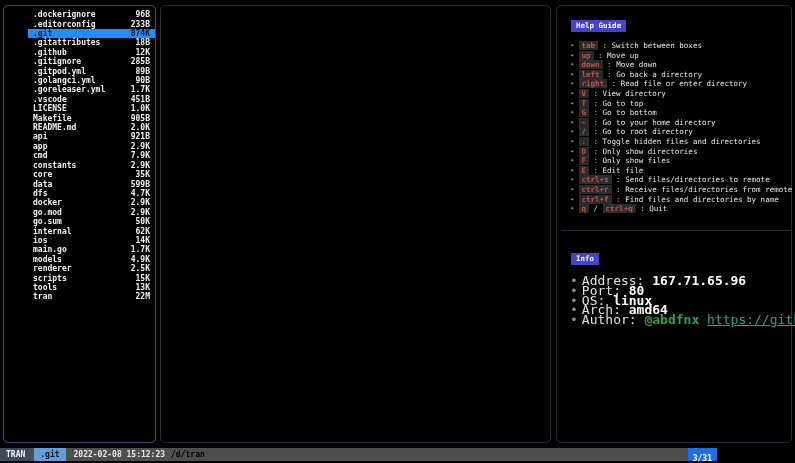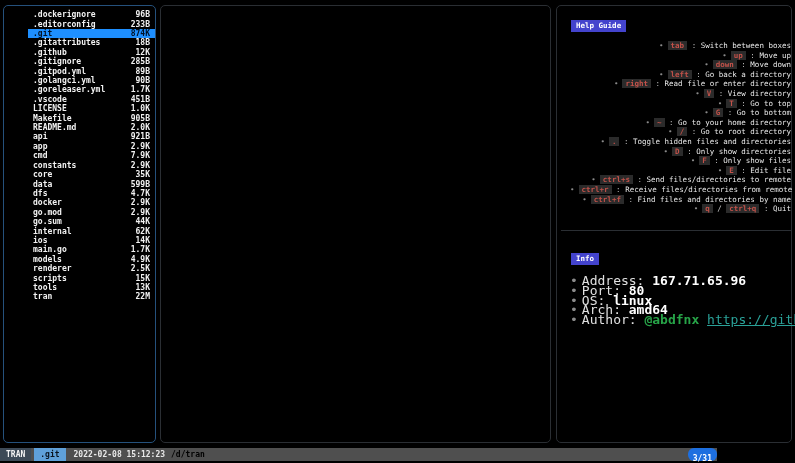--- a/index.html
+++ b/index.html
@@ -28,21 +28,21 @@
   .file-row.selected { background:var(--selection-bg); color:var(--selection-fg); }
 
   
   .section-label {
     display:inline-block; background:var(--accent-label-bg); color:#fff;
     font-size:7.5px; font-weight:bold; padding:2px 5px; line-height:1;text-align:center;
   }
   #help-label { margin:14px 0 0 14px; }
   #help-list  { margin-top:9px; padding-left:13px; }
   .help-line {
-    font-size:7.5px; line-height:9.6px; white-space:nowrap; color:#e6e6e6;text-align:right;
+    font-size:7.5px; line-height:9.6px; white-space:nowrap; color:#e6e6e6;
   }
   .bullet { color:#8a8a8a; margin-right:4px; }
   .key-chip {
     background:var(--key-bg); color:var(--key-fg); font-weight:bold; padding:0 3px;
   }
   .ksep { color:#cccccc; }
   .dsep { color:#bbbbbb; }
   .hdesc { color:#e8e8e8; }
   #right-divider {
     position:absolute; left:4px; right:0; top:224px; height:0;
@@ -58,21 +58,21 @@
   
   #status-bar {
     position:absolute; left:0; top:448px; width:717px; height:13px;
     background:#4f4f4f; display:flex; align-items:stretch;
     font-size:8px; line-height:13px; font-weight:bold; white-space:nowrap;
   }
   #app-chip { background:#3d4a57; color:#f2f2f2; padding:0 6px; }
   #sel-chip { background:#5fa0d9; color:#0a1420; padding:0 6px; margin-left:3px; }
   #bar-text { color:#e8e8e8; padding-left:8px;text-align:right; }
   #bar-path { margin-left:6px; }
-  #pos-chip { margin-left:auto; background:var(--position-bg); color:#fff; padding:4px 5px;border-radius:6px; }
+  #pos-chip { margin-left:auto; background:var(--position-bg); color:#fff; padding:4px 5px; }
 </style>
 </head>
 <body style="--selection-bg: #1e8fff; --accent-label-bg: #4343cd; --key-fg: #c3524a; --handle-fg: #27a448; --link-fg: #2aa198; --position-bg: #1d6fe0;">
 
 <div id="left-pane" class="pane active">
   <div>
       <div class="file-row">
         <span class="fname">.dockerignore</span>
         <span class="fsize">96B</span>
       </div>
@@ -155,21 +155,21 @@
       <div class="file-row">
         <span class="fname">docker</span>
         <span class="fsize">2.9K</span>
       </div>
       <div class="file-row">
         <span class="fname">go.mod</span>
         <span class="fsize">2.9K</span>
       </div>
       <div class="file-row">
         <span class="fname">go.sum</span>
-        <span class="fsize">44K</span>
+        <span class="fsize">50K</span>
       </div>
       <div class="file-row">
         <span class="fname">internal</span>
         <span class="fsize">62K</span>
       </div>
       <div class="file-row">
         <span class="fname">ios</span>
         <span class="fsize">14K</span>
       </div>
       <div class="file-row">

